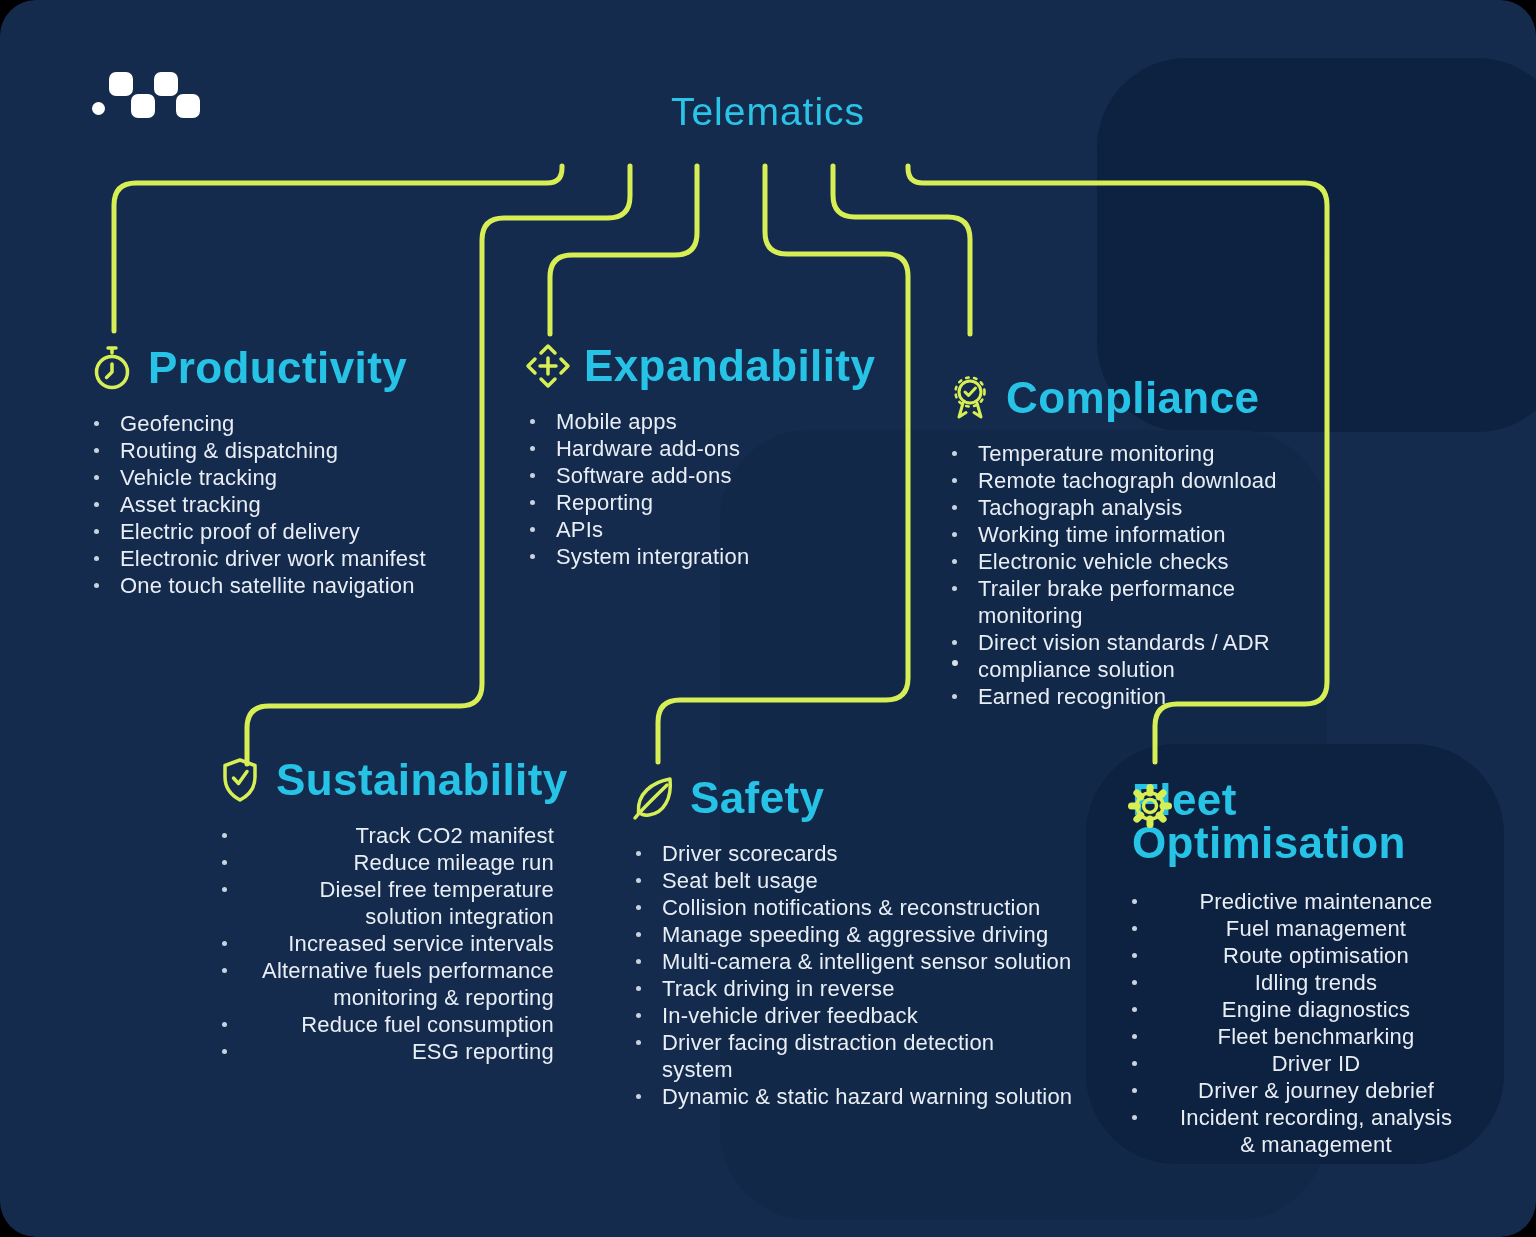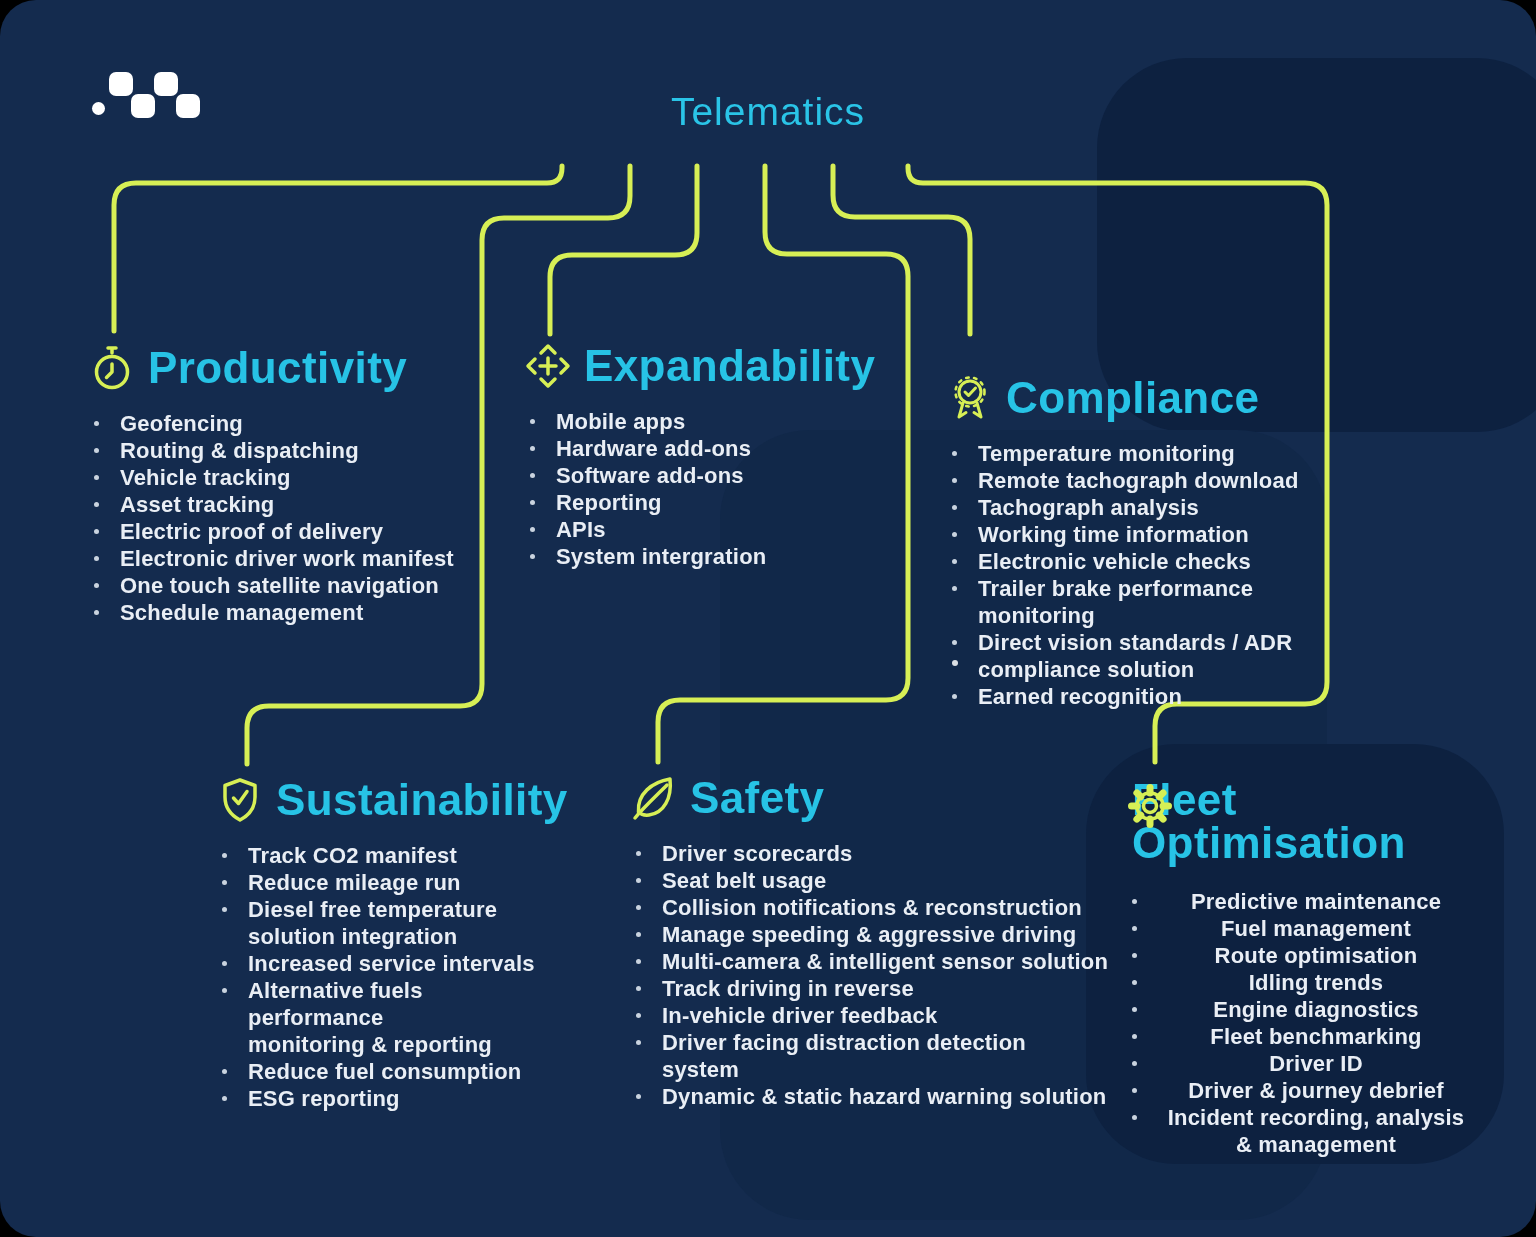--- a/index.html
+++ b/index.html
@@ -19,29 +19,29 @@
   .sq1{left:17px;top:6px;} .sq2{left:39px;top:28px;} .sq3{left:62px;top:6px;} .sq4{left:84px;top:28px;}
   
   .title{position:absolute;left:0;right:0;top:90px;text-align:center;z-index:3;
          font-size:39px;font-weight:500;letter-spacing:1px;color:#2ac4e7;}
   
   .section{position:absolute;z-index:3;}
   .sec-icon{position:absolute;left:0;top:0;width:52px;height:52px;}
   .sec-h{margin:0 0 0 62px;font-size:44px;font-weight:700;letter-spacing:.4px;
          color:#27c3e6;line-height:52px;white-space:pre-line;}
   .sec-h.two-line{line-height:43px;padding-top:2px;margin-left:8px;}
-  .section ul{list-style:none;margin:16px 0 0 0;padding:0;font-weight:bold;}
+  .section ul{list-style:none;margin:16px 0 0 0;padding:0;}
   .section li{position:relative;padding-left:34px;font-size:22px;line-height:27px;
               color:#e9eef5;letter-spacing:.2px;white-space:pre-line;}
   .section li::before{content:'';position:absolute;left:8px;top:11px;width:5px;height:5px;
               border-radius:50%;background:#c9d3df;}
   .sec-productivity{left:86px;top:342px;width:390px;}
   .sec-expandability{left:522px;top:340px;width:380px;}
   .sec-compliance{left:944px;top:332px;width:370px;margin-top:40px;}
-  .sec-sustainability{left:214px;top:774px;width:340px;}
+  .sec-sustainability{left:214px;top:754px;width:340px;text-align:right;}
   .sec-safety{left:628px;top:772px;width:490px;}
   .sec-fleet{left:1124px;top:776px;width:350px;}
   .sec-fleet ul{margin-top:24px;text-align:center;}
   svg.icon *{stroke:#d7ef55;fill:none;stroke-linecap:round;stroke-linejoin:round;}
 </style>
 </head>
 <body>
 
 <div class="canvas">
 
@@ -79,21 +79,20 @@
     </svg>
     <h2 class="sec-h">Productivity</h2>
     <ul>
       <li>Geofencing</li>
       <li>Routing &amp; dispatching</li>
       <li>Vehicle tracking</li>
       <li>Asset tracking</li>
       <li>Electric proof of delivery</li>
       <li>Electronic driver work manifest</li>
       <li>One touch satellite navigation</li>
-      <li>Schedule management</li>
     </ul>
   </div>
 
   <div class="section sec-expandability">
     <svg class="icon sec-icon" viewBox="0 0 52 52">
       <path stroke-width="3.5" d="M26,18 V34 M18,26 H34"></path>
       <path stroke-width="3.5" d="M19,13 L26,6 L33,13"></path>
       <path stroke-width="3.5" d="M19,39 L26,46 L33,39"></path>
       <path stroke-width="3.5" d="M13,19 L6,26 L13,33"></path>
       <path stroke-width="3.5" d="M39,19 L46,26 L39,33"></path>

